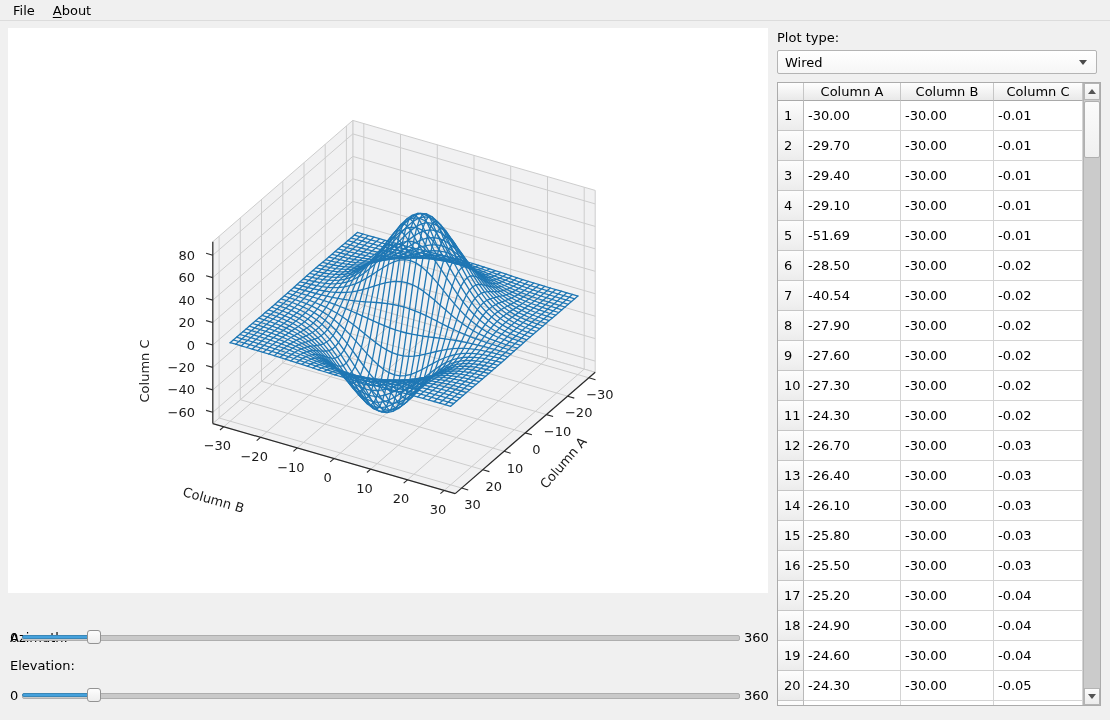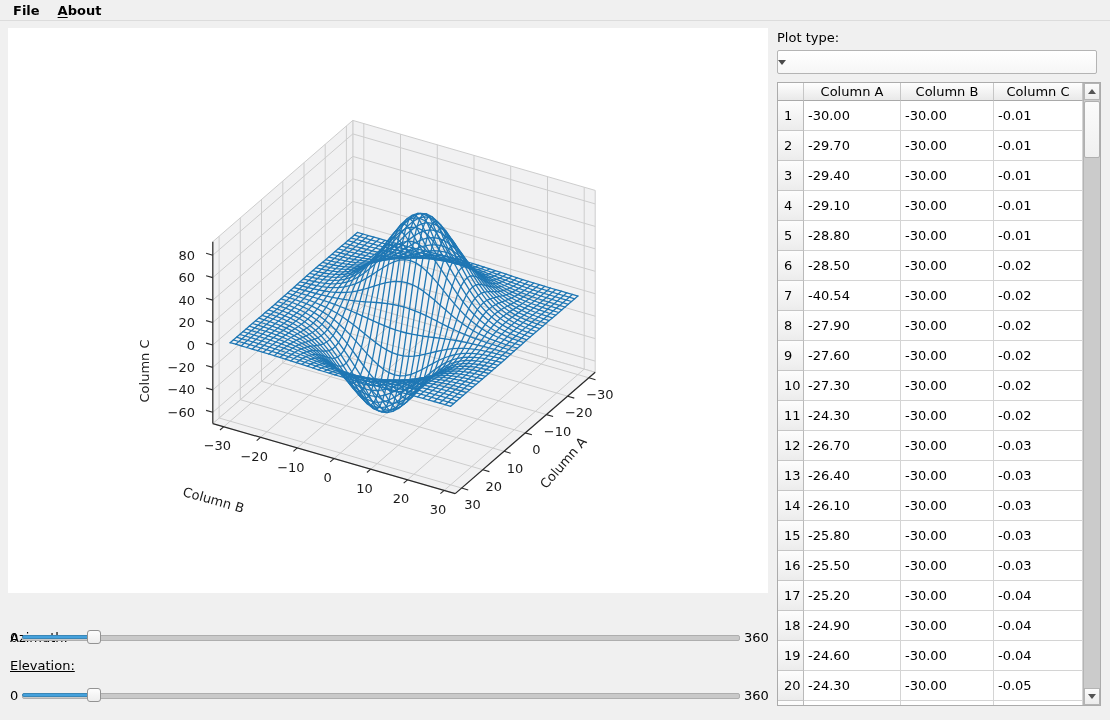--- a/index.html
+++ b/index.html
@@ -9,32 +9,32 @@
     font-family:"DejaVu Sans","Liberation Sans",sans-serif;
     font-size:13px;color:#000;
     -webkit-font-smoothing:antialiased;
   }
   
   #menubar{
     position:absolute;left:0;top:0;width:1110px;height:21px;
     background:#f0f0f0;border-bottom:1px solid #dcdcdc;
     display:flex;align-items:center;padding-left:4px;box-sizing:border-box;
   }
-  .menu-item{padding:1px 9px;cursor:default;font-weight:bold;}
+  .menu-item{padding:1px 9px;cursor:default;}
   .menu-item u{text-underline-offset:2px;}
   
   #plotwrap{
     position:absolute;left:8px;top:28px;width:760px;height:565px;
     background:#ffffff;
   }
   #plot3d{display:block;}
   
   .ctl-label{position:absolute;left:10px;height:16px;}
   #az-label{top:630px;}
-  #el-label{top:658px;text-decoration:underline;}
+  #el-label{top:658px;}
   .slider-row{position:absolute;left:0;width:775px;height:16px;}
   #az-row{top:629px;}
   #el-row{top:687px;}
   .slider-min{position:absolute;left:10px;top:1px;}
   .slider-max{position:absolute;left:744px;top:1px;}
   .slider{position:absolute;left:22px;top:0;width:716px;height:16px;}
   .slider-track{
     position:absolute;left:0;top:6px;width:716px;height:4px;
     background:#c9c9c9;border:1px solid #aeaeae;border-radius:2px;
   }
@@ -316,20 +316,21 @@
   <div class="slider">
     <div class="slider-track"></div>
     <div class="slider-fill el-fill" style="width: 72px; background: rgb(69, 161, 220);"></div>
     <div class="slider-handle el-handle" style="left: 65px;"></div>
   </div>
   <span class="slider-max">360</span>
 </div>
 
 <div id="plot-type-label">Plot type:</div>
 <div id="combo">
+  <span class="combo-text">Wired</span>
   <span class="arrow-down"></span>
 </div>
 
 <div id="table">
   <div class="t-header" id="t-header">
       <div class="hcell w-n"></div>
       <div class="hcell w-a">Column A</div>
       <div class="hcell w-b">Column B</div>
       <div class="hcell w-c">Column C</div>
     </div>
@@ -353,21 +354,21 @@
         <div class="dcell w-c">-0.01</div>
       </div>
       <div class="t-row">
         <div class="ncell w-n">4</div>
         <div class="dcell w-a">-29.10</div>
         <div class="dcell w-b">-30.00</div>
         <div class="dcell w-c">-0.01</div>
       </div>
       <div class="t-row">
         <div class="ncell w-n">5</div>
-        <div class="dcell w-a">-28.80</div>
+        <div class="dcell w-a">-51.69</div>
         <div class="dcell w-b">-30.00</div>
         <div class="dcell w-c">-0.01</div>
       </div>
       <div class="t-row">
         <div class="ncell w-n">6</div>
         <div class="dcell w-a">-28.50</div>
         <div class="dcell w-b">-30.00</div>
         <div class="dcell w-c">-0.02</div>
       </div>
       <div class="t-row">

